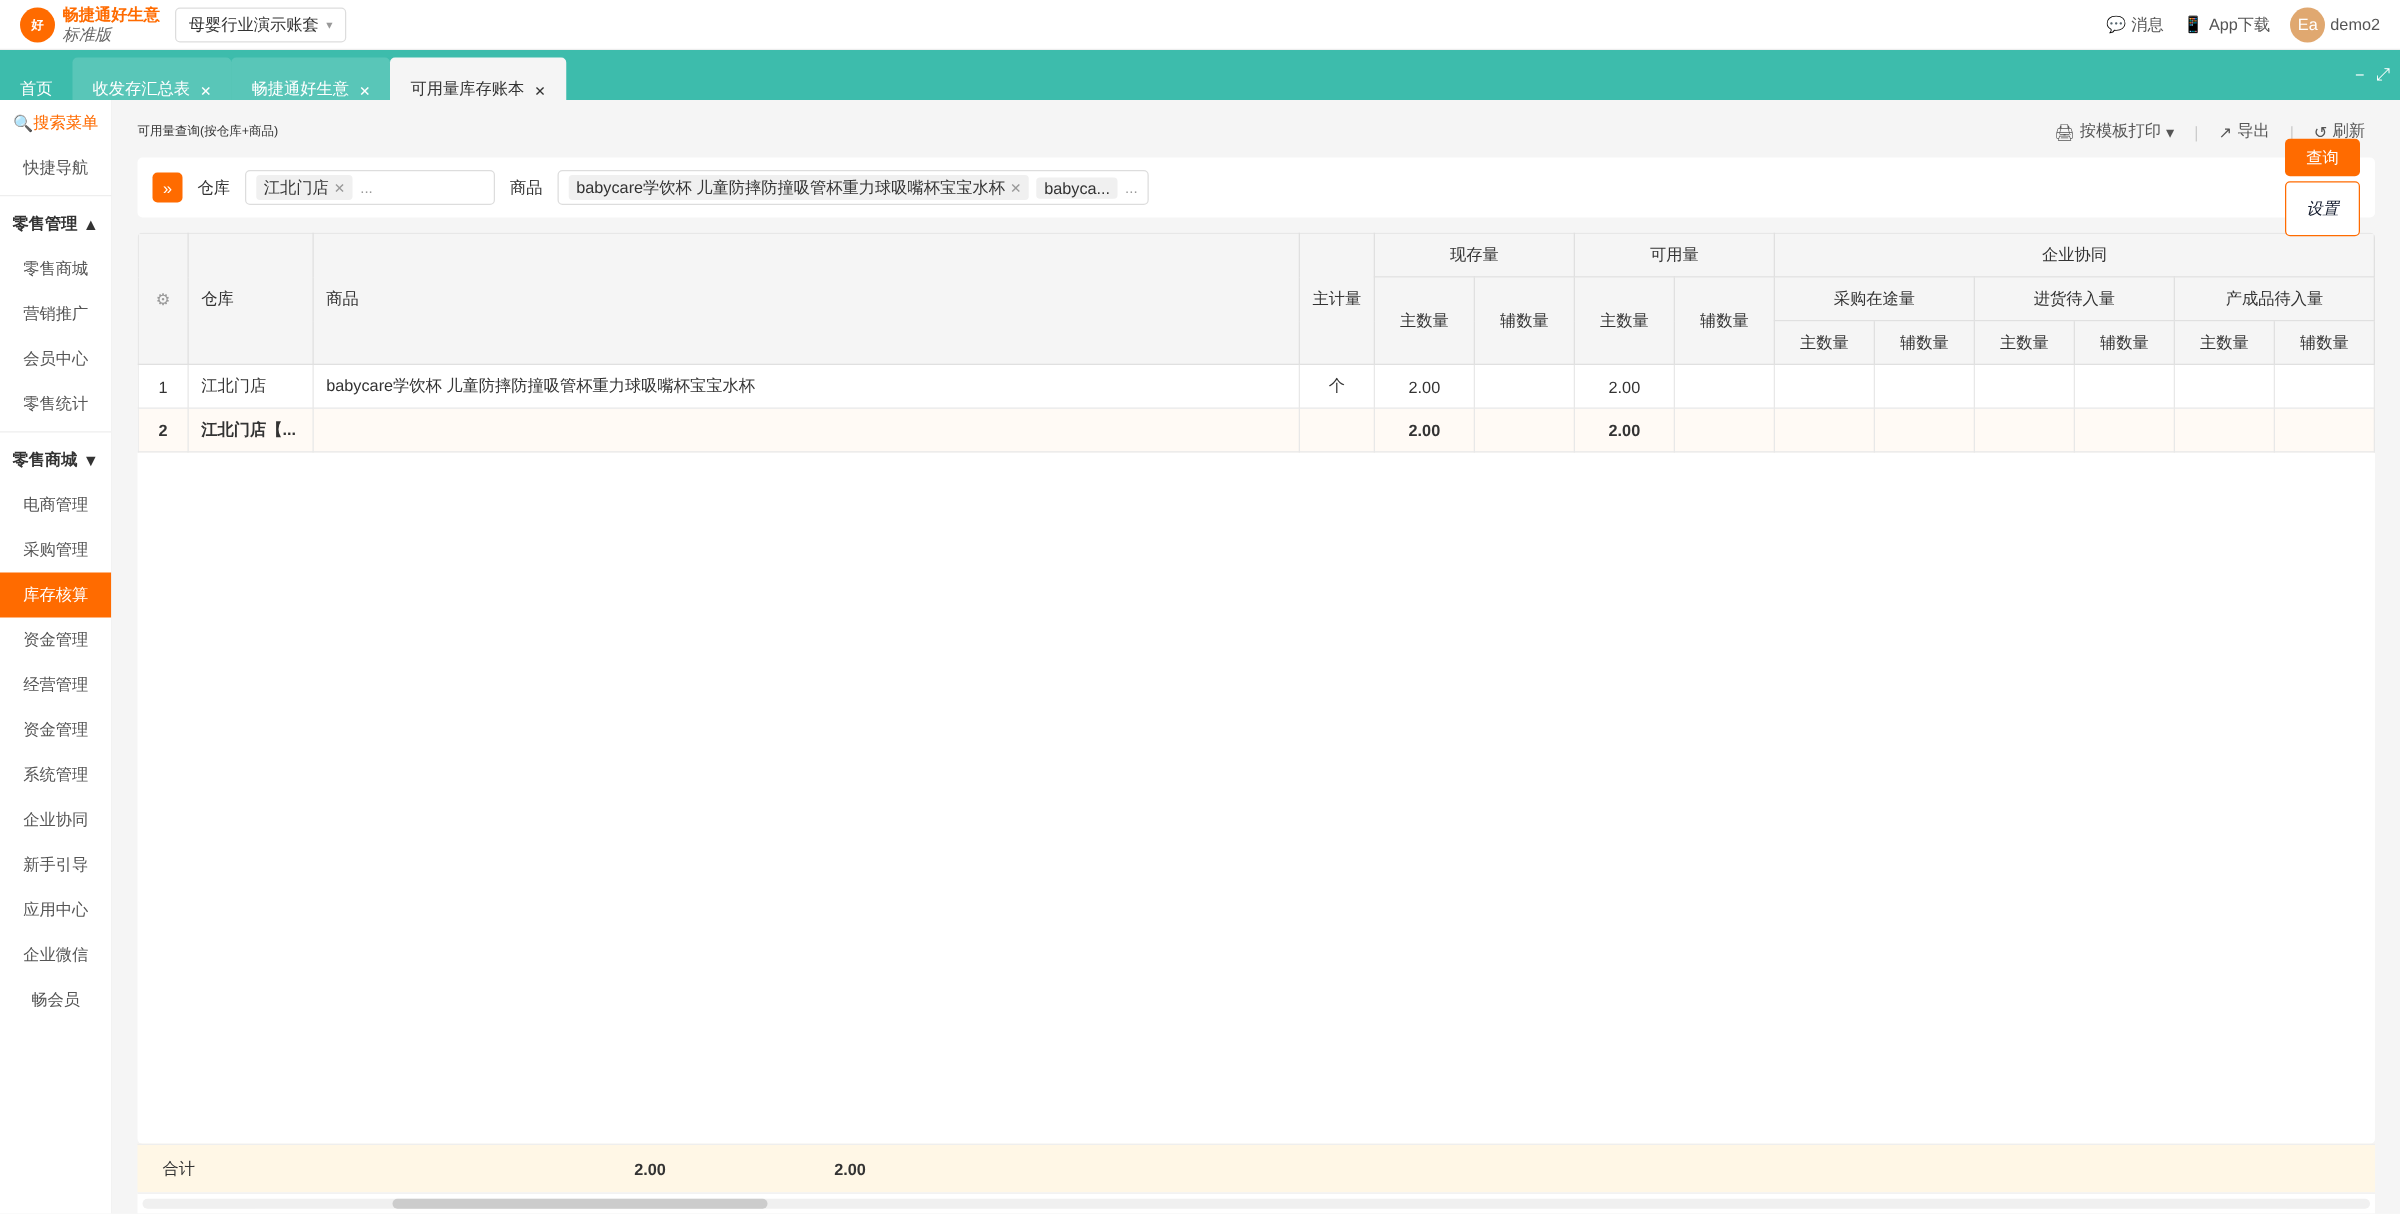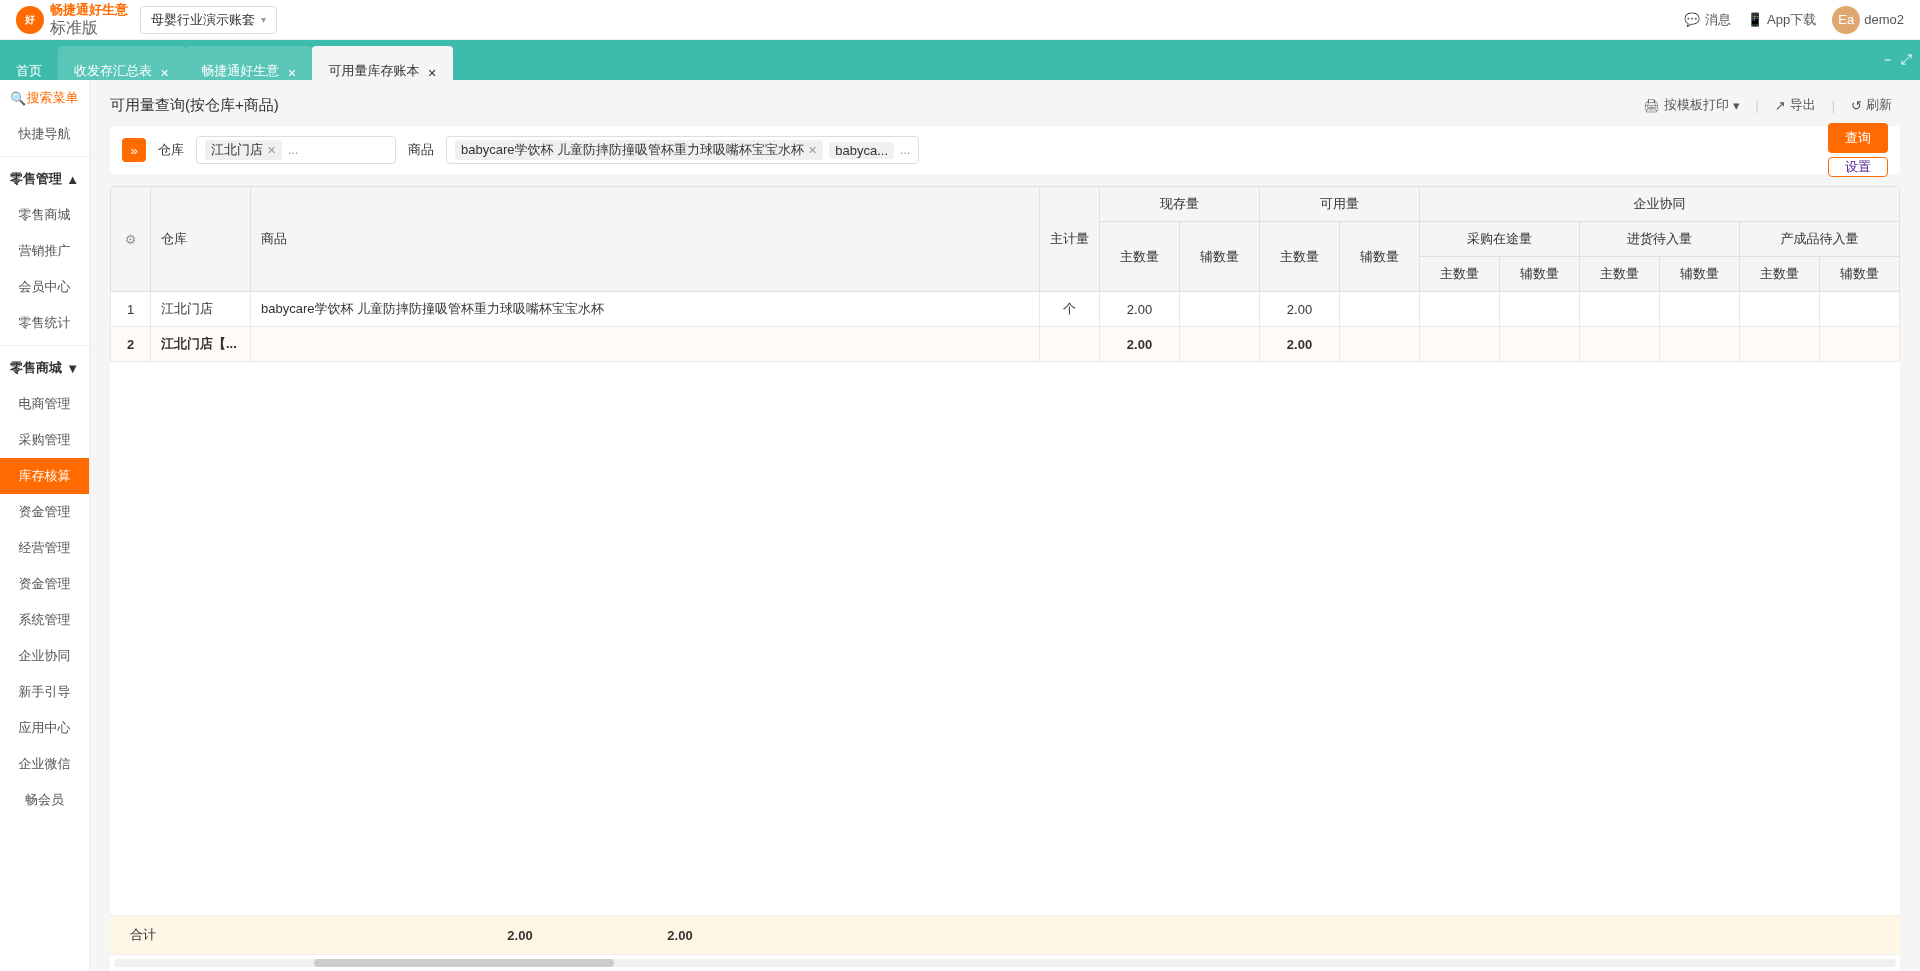--- a/index.html
+++ b/index.html
@@ -14,21 +14,21 @@
       justify-content: space-between;
       padding: 0 16px;
       border-bottom: 1px solid #eee;
       flex-shrink: 0;
     }
     .top-bar-left { display: flex; align-items: center; gap: 12px; }
     .logo-area { display: flex; align-items: center; gap: 6px; }
     .logo-icon { width: 28px; height: 28px; background: #ff6b00; border-radius: 50%; display: flex; align-items: center; justify-content: center; color: #fff; font-size: 10px; font-weight: bold; }
     .logo-text { font-size: 12px; color: #333; line-height: 1.2; }
     .logo-text div:first-child { color: #ff6b00; font-weight: bold; }
-    .logo-text div:last-child { color: #666; font-size: 16px; }
+    .logo-text div:last-child { color: #666; font-size: 13px; font-style: italic; }
     .dropdown-selector { display: flex; align-items: center; gap: 6px; border: 1px solid #ddd; padding: 4px 10px; border-radius: 4px; cursor: pointer; color: #333; font-size: 12px; min-width: 120px; justify-content: space-between; }
     .dropdown-arrow { color: #999; font-size: 10px; }
     .top-bar-right { display: flex; align-items: center; gap: 16px; }
     .top-right-item { display: flex; align-items: center; gap: 4px; color: #555; font-size: 12px; cursor: pointer; }
     .avatar { width: 28px; height: 28px; border-radius: 50%; background: #e0a870; display: flex; align-items: center; justify-content: center; color: #fff; font-size: 11px; overflow: hidden; }
 
     
     .tab-bar {
       background: #3dbcac;
       height: 40px;
@@ -81,21 +81,21 @@
 
     
     .page-header {
       background: #f5f5f5;
       padding: 12px 20px 8px;
       display: flex;
       align-items: center;
       justify-content: space-between;
       flex-shrink: 0;
     }
-    .page-title { font-size: 15px; color: #333; font-weight: normal; }
+    .page-title { font-size: 10px; color: #333; font-weight: normal; }
     .page-actions { display: flex; align-items: center; gap: 8px; }
     .action-btn { display: flex; align-items: center; gap: 4px; color: #555; font-size: 13px; cursor: pointer; padding: 4px 8px; border-radius: 4px; }
     .action-divider { color: #ccc; }
 
     
     .filter-bar {
       background: #fff;
       margin: 0 20px 12px;
       padding: 10px 12px;
       border-radius: 4px;
@@ -106,21 +106,21 @@
       position: relative;
     }
     .filter-expand { width: 24px; height: 24px; background: #ff6b00; border-radius: 4px; display: flex; align-items: center; justify-content: center; color: #fff; cursor: pointer; font-size: 12px; flex-shrink: 0; }
     .filter-label { color: #333; font-size: 13px; flex-shrink: 0; }
     .filter-input-area { display: flex; align-items: center; gap: 6px; border: 1px solid #ddd; border-radius: 4px; padding: 3px 8px; min-width: 200px; background: #fff; }
     .filter-tag { display: flex; align-items: center; gap: 4px; background: #f0f0f0; border-radius: 3px; padding: 1px 6px; font-size: 12px; color: #333; }
     .filter-tag-close { color: #999; cursor: pointer; font-size: 11px; }
     .filter-more { color: #999; font-size: 12px; cursor: pointer; }
     .filter-right-btns { position: absolute; right: 12px; top: 50%; transform: translateY(-50%); display: flex; flex-direction: column; gap: 4px; }
     .query-btn { background: #ff6b00; color: #fff; border: none; border-radius: 4px; padding: 6px 16px; cursor: pointer; font-size: 13px; white-space: nowrap; }
-    .settings-btn { background: #fff; color: #4c1d95; border: 1px solid #ff6b00; border-radius: 4px; padding: 0 16px; cursor: pointer; font-size: 13px; white-space: nowrap; }
+    .settings-btn { background: #fff; color: #0f172a; border: 1px solid #ff6b00; border-radius: 4px; padding: 12px 16px; cursor: pointer; font-size: 13px; white-space: nowrap; font-style: italic; }
 
     
     .table-wrapper { flex: 1; overflow: auto; margin: 0 20px; background: #fff; border-radius: 4px; }
     table { width: 100%; border-collapse: collapse; font-size: 13px; }
     thead tr th { background: #f5f5f5; color: #333; font-weight: normal; padding: 8px 10px; border: 1px solid #e0e0e0; text-align: center; white-space: nowrap; }
     tbody tr td { padding: 8px 10px; border: 1px solid #e8e8e8; color: #333; text-align: center; }
     .col-index { width: 40px; }
     .col-warehouse { width: 100px; text-align: left !important; }
     .col-product { text-align: left !important; }
     .col-unit { width: 60px; }

